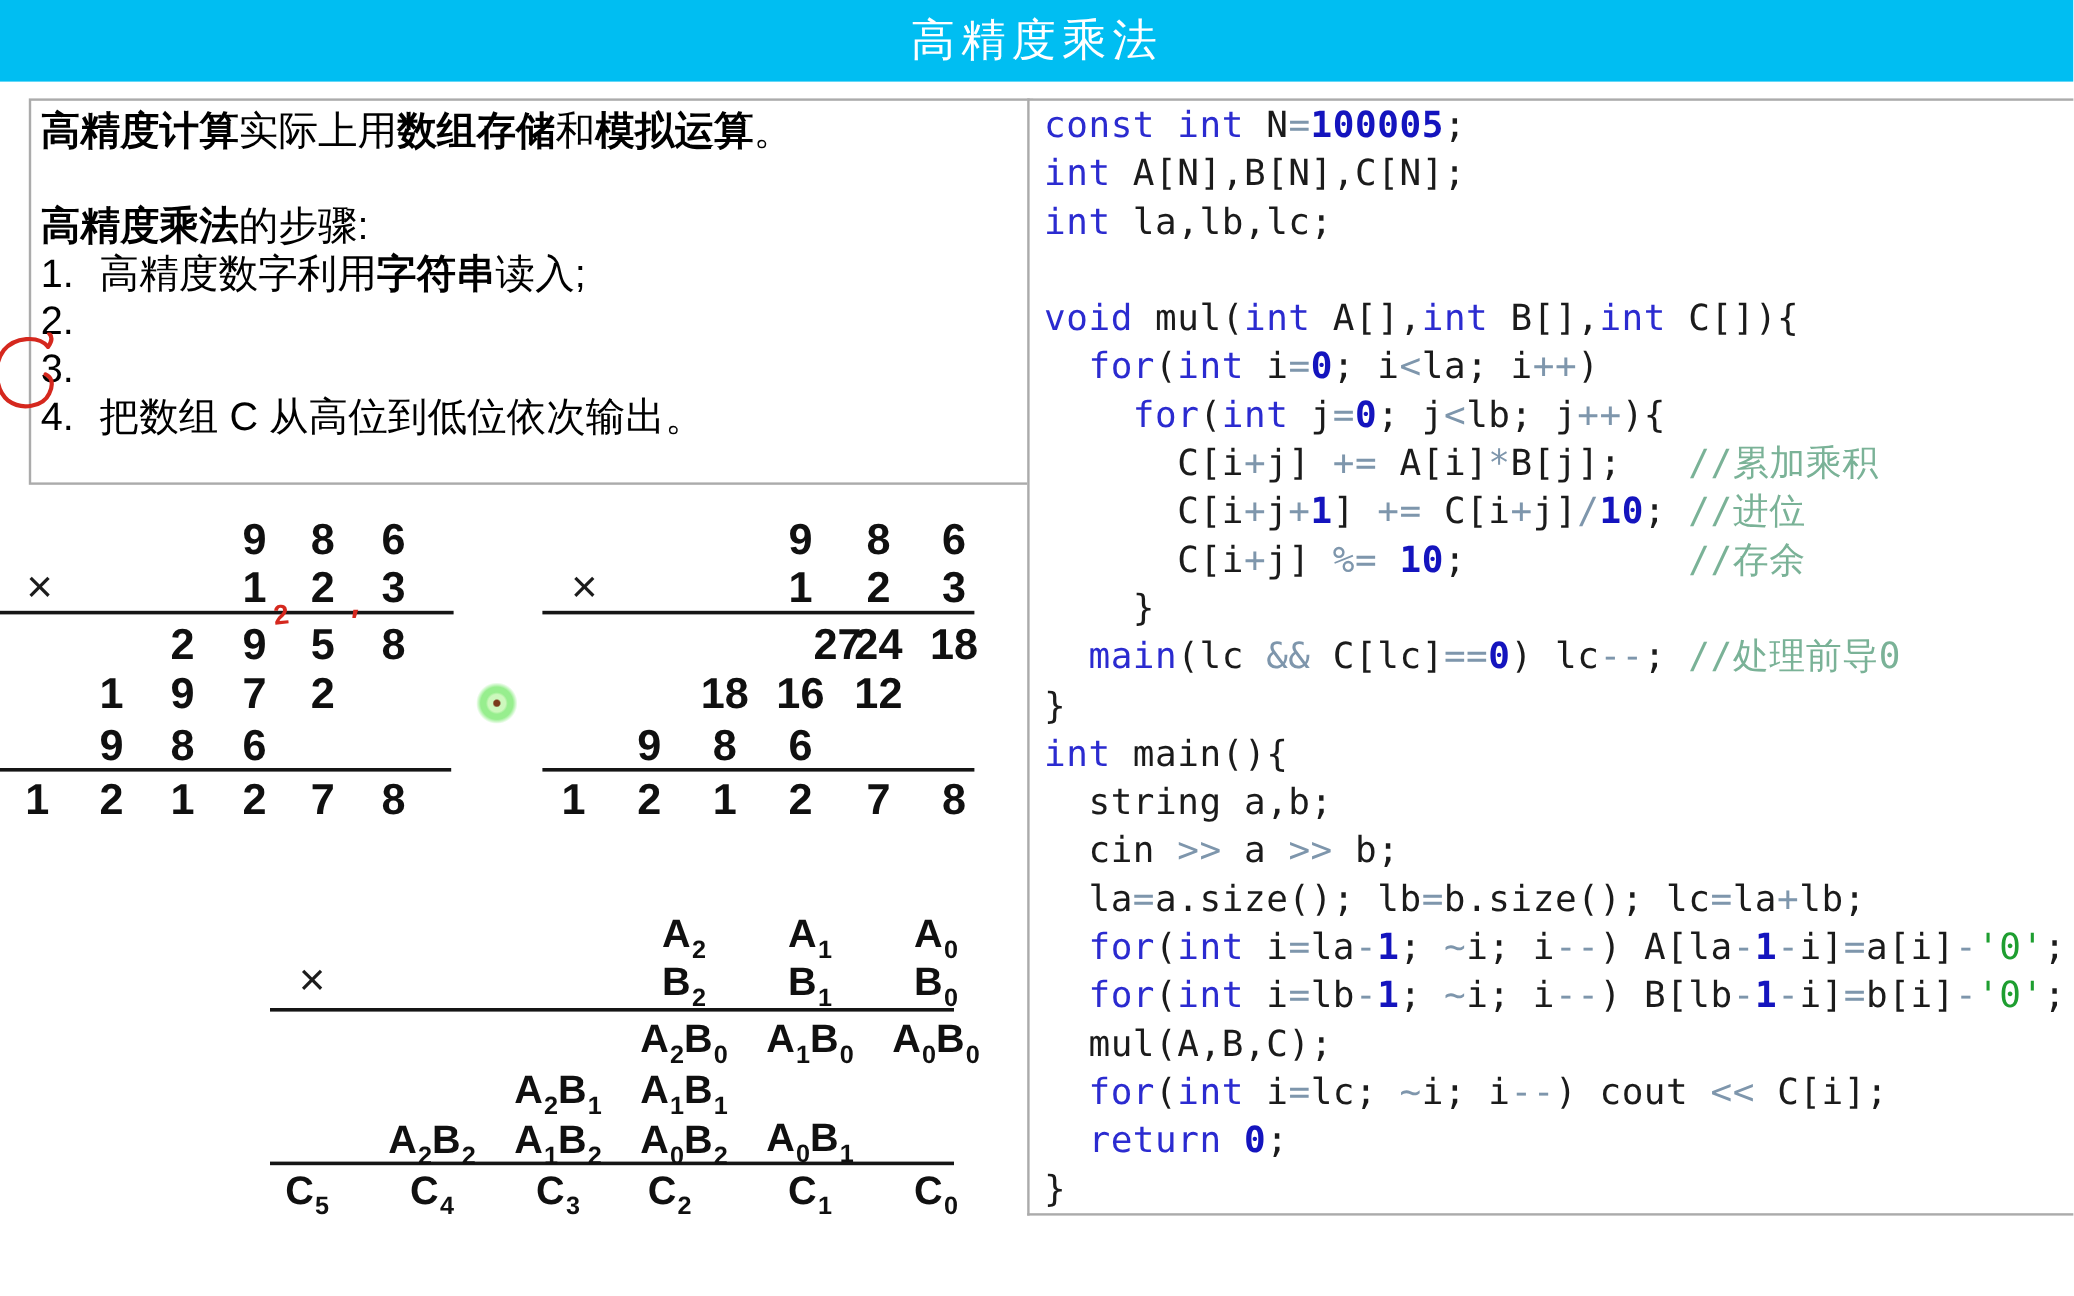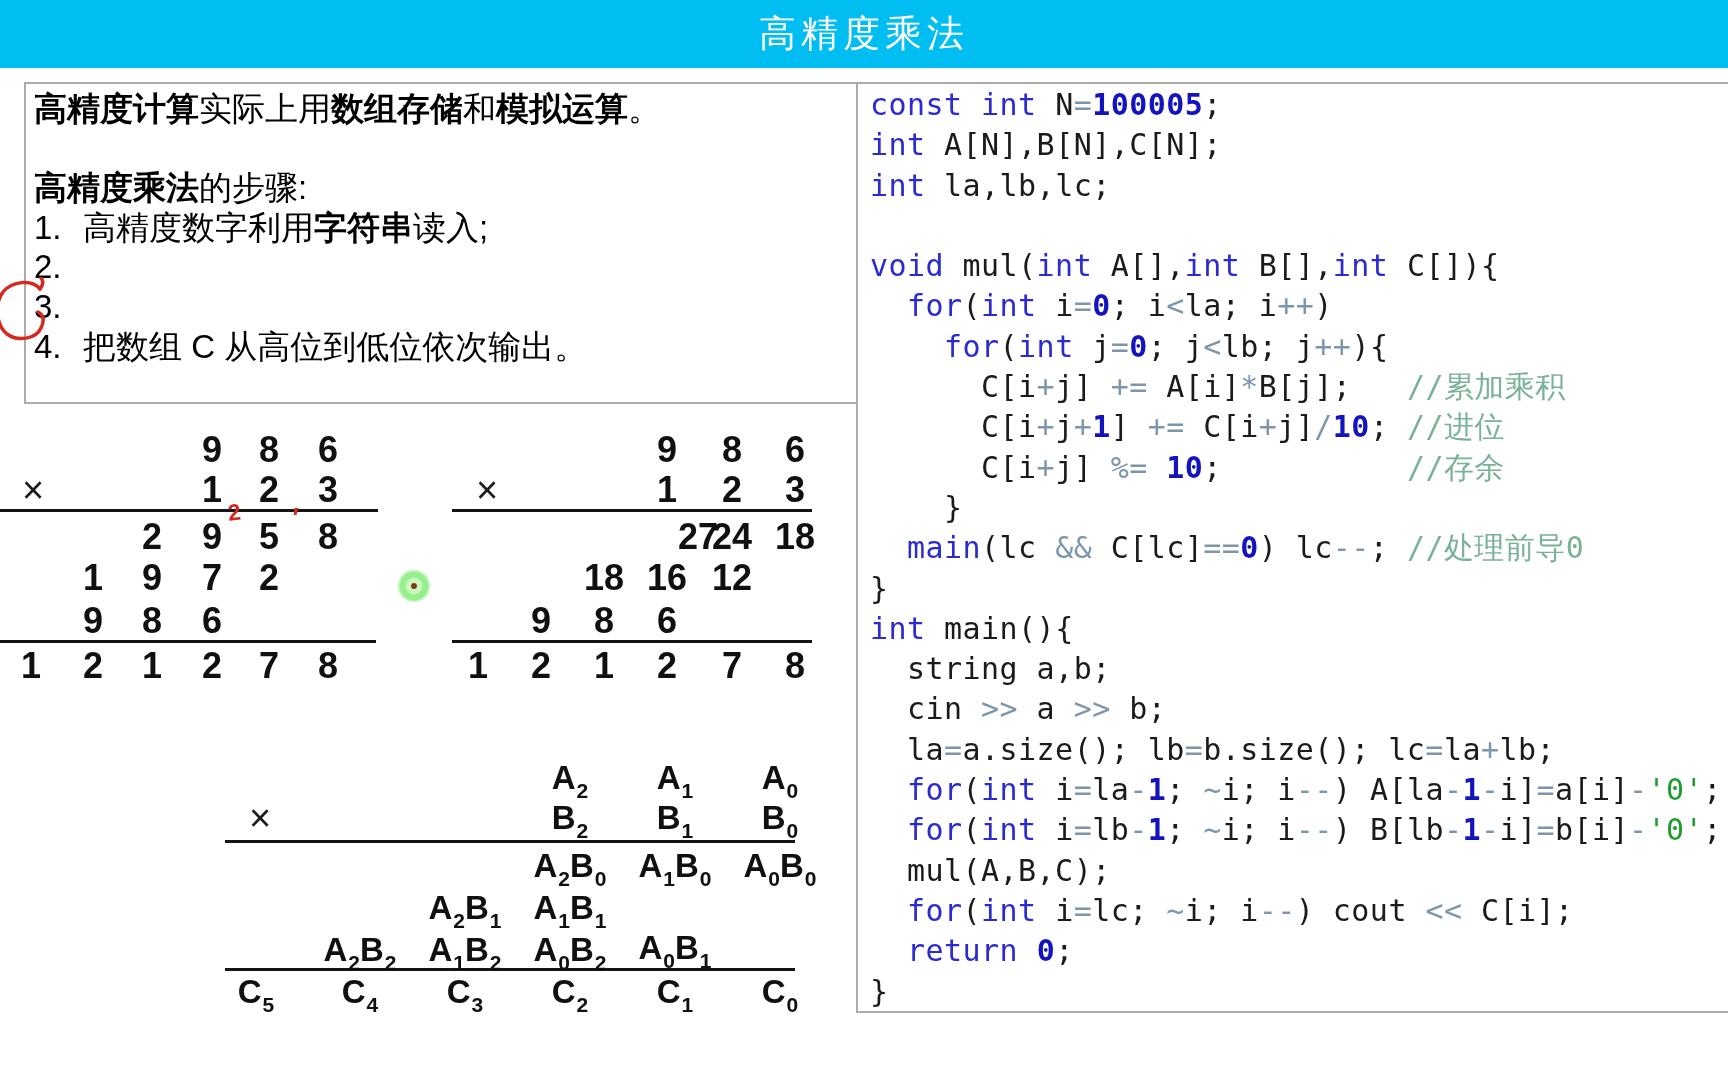--- a/index.html
+++ b/index.html
@@ -150,21 +150,21 @@
         <div class="mcell" style="left: 780px; top: 866px;"><span>A</span><span class="msub">0</span><span>B</span><span class="msub">0</span></div>
         <div class="mcell" style="left: 465px; top: 908px;"><span>A</span><span class="msub">2</span><span>B</span><span class="msub">1</span></div>
         <div class="mcell" style="left: 570px; top: 908px;"><span>A</span><span class="msub">1</span><span>B</span><span class="msub">1</span></div>
         <div class="mcell" style="left: 675px; top: 908px; margin-top: 40px;"><span>A</span><span class="msub">0</span><span>B</span><span class="msub">1</span></div>
         <div class="mcell" style="left: 360px; top: 950px;"><span>A</span><span class="msub">2</span><span>B</span><span class="msub">2</span></div>
         <div class="mcell" style="left: 465px; top: 950px;"><span>A</span><span class="msub">1</span><span>B</span><span class="msub">2</span></div>
         <div class="mcell" style="left: 570px; top: 950px;"><span>A</span><span class="msub">0</span><span>B</span><span class="msub">2</span></div>
         <div class="mcell" style="left: 256px; top: 992px;"><span>C</span><span class="msub">5</span></div>
         <div class="mcell" style="left: 360px; top: 992px;"><span>C</span><span class="msub">4</span></div>
         <div class="mcell" style="left: 465px; top: 992px;"><span>C</span><span class="msub">3</span></div>
-        <div class="mcell" style="left: 570px; top: 992px;"><span>C</span><span class="msub">2</span></div>
+        <div class="mcell" style="left: 558px; top: 992px;"><span>C</span><span class="msub">2</span></div>
         <div class="mcell" style="left: 675px; top: 992px;"><span>C</span><span class="msub">1</span></div>
         <div class="mcell" style="left: 780px; top: 992px;"><span>C</span><span class="msub">0</span></div>
       </div>
     </div>
 
   <div class="codepanel">
     <div class="code">
         <div class="cl"><span class="t-k">const</span><span class="t-p"> </span><span class="t-k">int</span><span class="t-p"> N</span><span class="t-o">=</span><span class="t-n">100005</span><span class="t-p">;</span></div>
         <div class="cl"><span class="t-k">int</span><span class="t-p"> A[N],B[N],C[N];</span></div>
         <div class="cl"><span class="t-k">int</span><span class="t-p"> la,lb,lc;</span></div>

